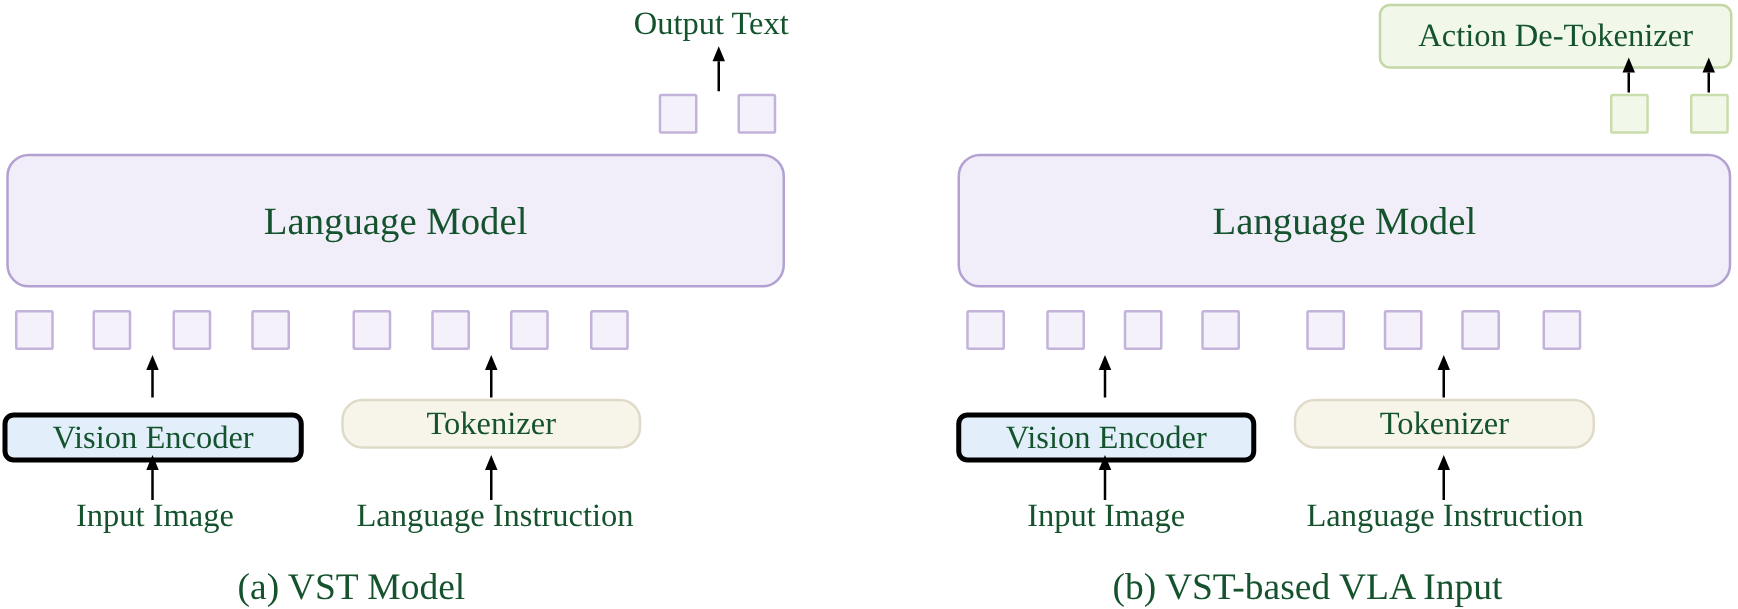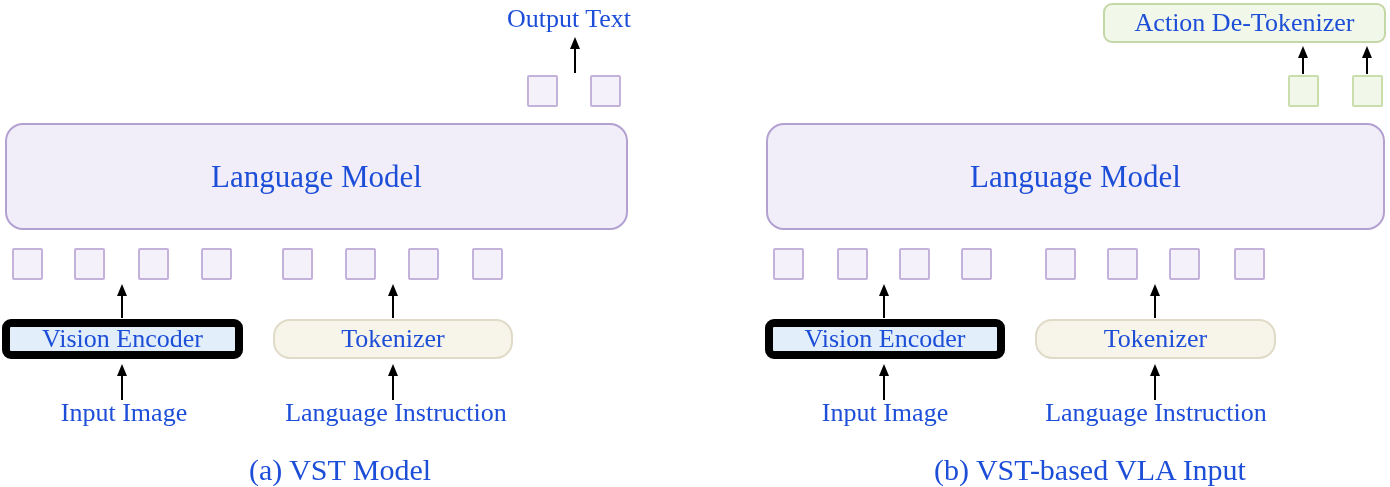--- a/index.html
+++ b/index.html
@@ -2,42 +2,43 @@
 <html><head>
 <meta charset="utf-8">
 <style>
   html, body { margin: 0; padding: 0; background: #ffffff; }
   #figure {
     position: relative;
     width: 1390px;
     height: 487px;
     background: #ffffff;
     font-family: "Liberation Serif", "DejaVu Serif", serif;
-    color: #1d4ed8;
+    color: #14532d;
     overflow: hidden;
   }
   .box {
     position: absolute;
     display: flex;
     align-items: center;
     justify-content: center;
     box-sizing: border-box;
     white-space: nowrap;
   }
   .lm-box {
     background: #f1eef9;
     border: 2px solid #b3a1d2;
     border-radius: 18px;
     font-size: 31px;
   }
   .ve-box {
     background: #e2effb;
-    border: 8px solid #000000;
+    border: 4px solid #000000;
     border-radius: 9px;
     font-size: 26px;
+    margin-top: 11px;
   }
   .tk-box {
     background: #f7f4e9;
     border: 2px solid #e0dbc8;
     border-radius: 17px;
     font-size: 26px;
   }
   .adt-box {
     background: #f1f7e9;
     border: 2px solid #c4d7a6;
@@ -59,21 +60,20 @@
   }
   .label {
     position: absolute;
     text-align: center;
     font-size: 26px;
     line-height: 28px;
     white-space: nowrap;
   }
   .caption {
     position: absolute;
-    text-align: center;
     font-size: 30px;
     line-height: 32px;
     white-space: nowrap;
     font-family: Liberation Serif, serif;
   }
   .arrow {
     position: absolute;
     width: 12px;
     display: flex;
     flex-direction: column;
@@ -141,21 +141,21 @@
     </div>
 
     <div class="label" style="left:39px; top:399px; width:170px;">Input Image</div>
     <div class="label" style="left:281px; top:399px; width:230px;">Language Instruction</div>
 
     <div class="caption" style="left:190px; top:454px; width:300px;">(a) VST Model</div>
   </div>
 
   <div>
 
-    <div class="box adt-box" style="left:1103px; top:3px; width:283px; height:40px;">Action De-Tokenizer</div>
+    <div class="box adt-box" style="left:1103px; top:3px; width:283px; height:52px;">Action De-Tokenizer</div>
 
     <div class="arrow" style="left:1297px; top:46px; height:28px;">
       <div class="head"></div>
       <div class="shaft"></div>
     </div>
     <div class="arrow" style="left:1361px; top:46px; height:28px;">
       <div class="head"></div>
       <div class="shaft"></div>
     </div>
 

